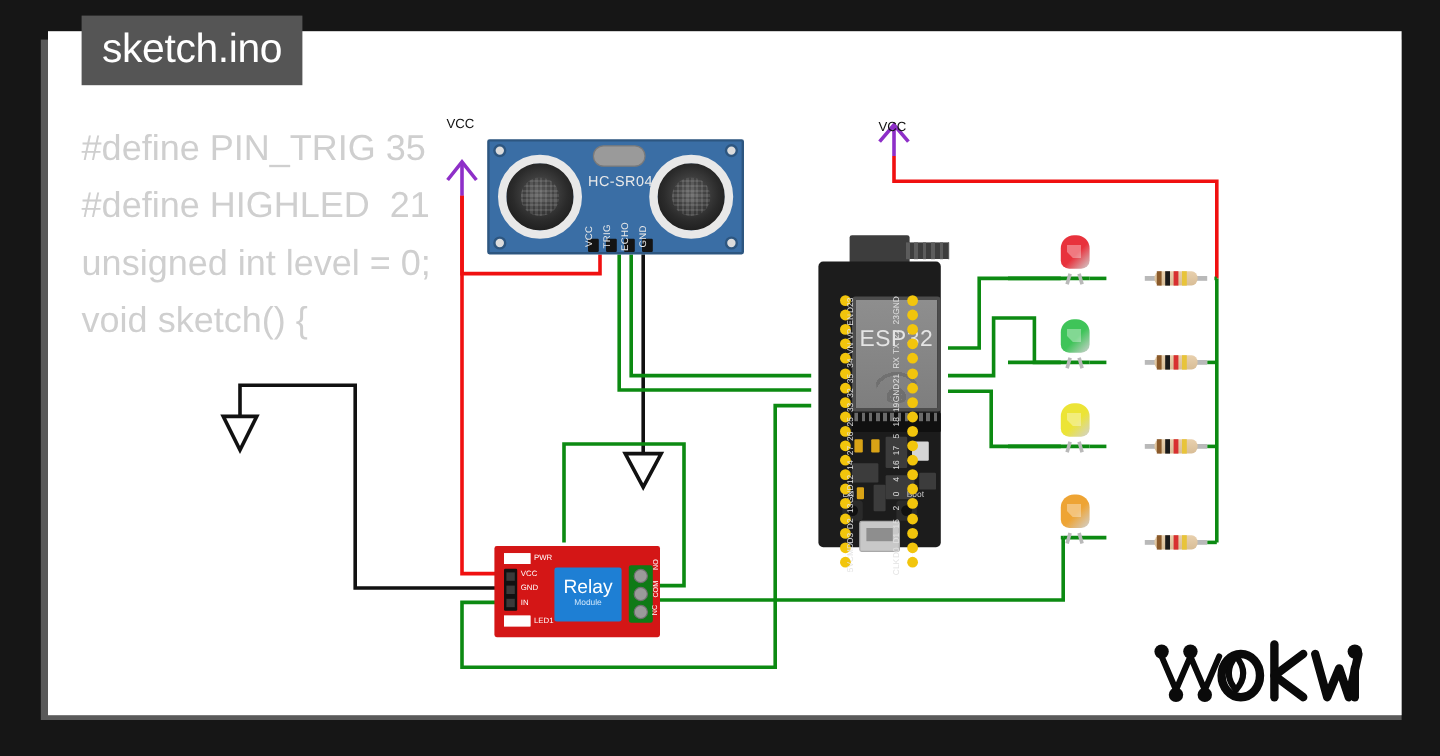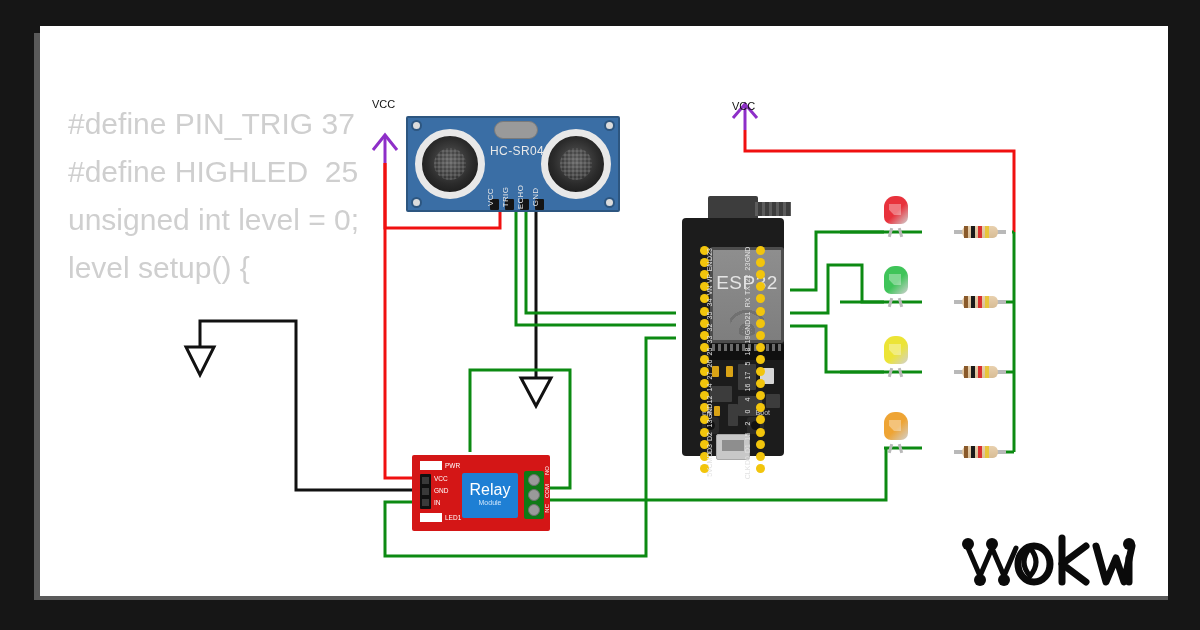--- a/index.html
+++ b/index.html
@@ -249,28 +249,29 @@
 </style>
 </head>
 <body>
 
 <div id="root">
 
   <div class="canvas-shadow"></div>
   <div class="canvas"></div>
 
   <div class="code-layer">
-    <div class="code-line">#define PIN_TRIG 37</div>
-    <div class="code-line">#define HIGHLED  25</div>
+    <div class="code-line">#define PIN_TRIG 35</div>
+    <div class="code-line">#define HIGHLED  21</div>
     <div class="code-line blank"></div>
     <div class="code-line">unsigned int level = 0;</div>
     <div class="code-line blank"></div>
-    <div class="code-line">level setup() {</div>
-  </div>
-
+    <div class="code-line">void sketch() {</div>
+  </div>
+
+  <div class="file-tab">sketch.ino</div>
 
   <svg id="wires" viewBox="0 0 1200 630">
     <g fill="none" stroke-linecap="butt" stroke-linejoin="miter">
 
       <path d="M385,163 L385,228 L500,228 L500,212" stroke="#f01010" stroke-width="3"></path>
 
       <path d="M385,163 L385,478 L424,478" stroke="#f01010" stroke-width="3"></path>
 
       <path d="M745,130 L745,151 L1014,151 L1014,232" stroke="#f01010" stroke-width="3"></path>
 

